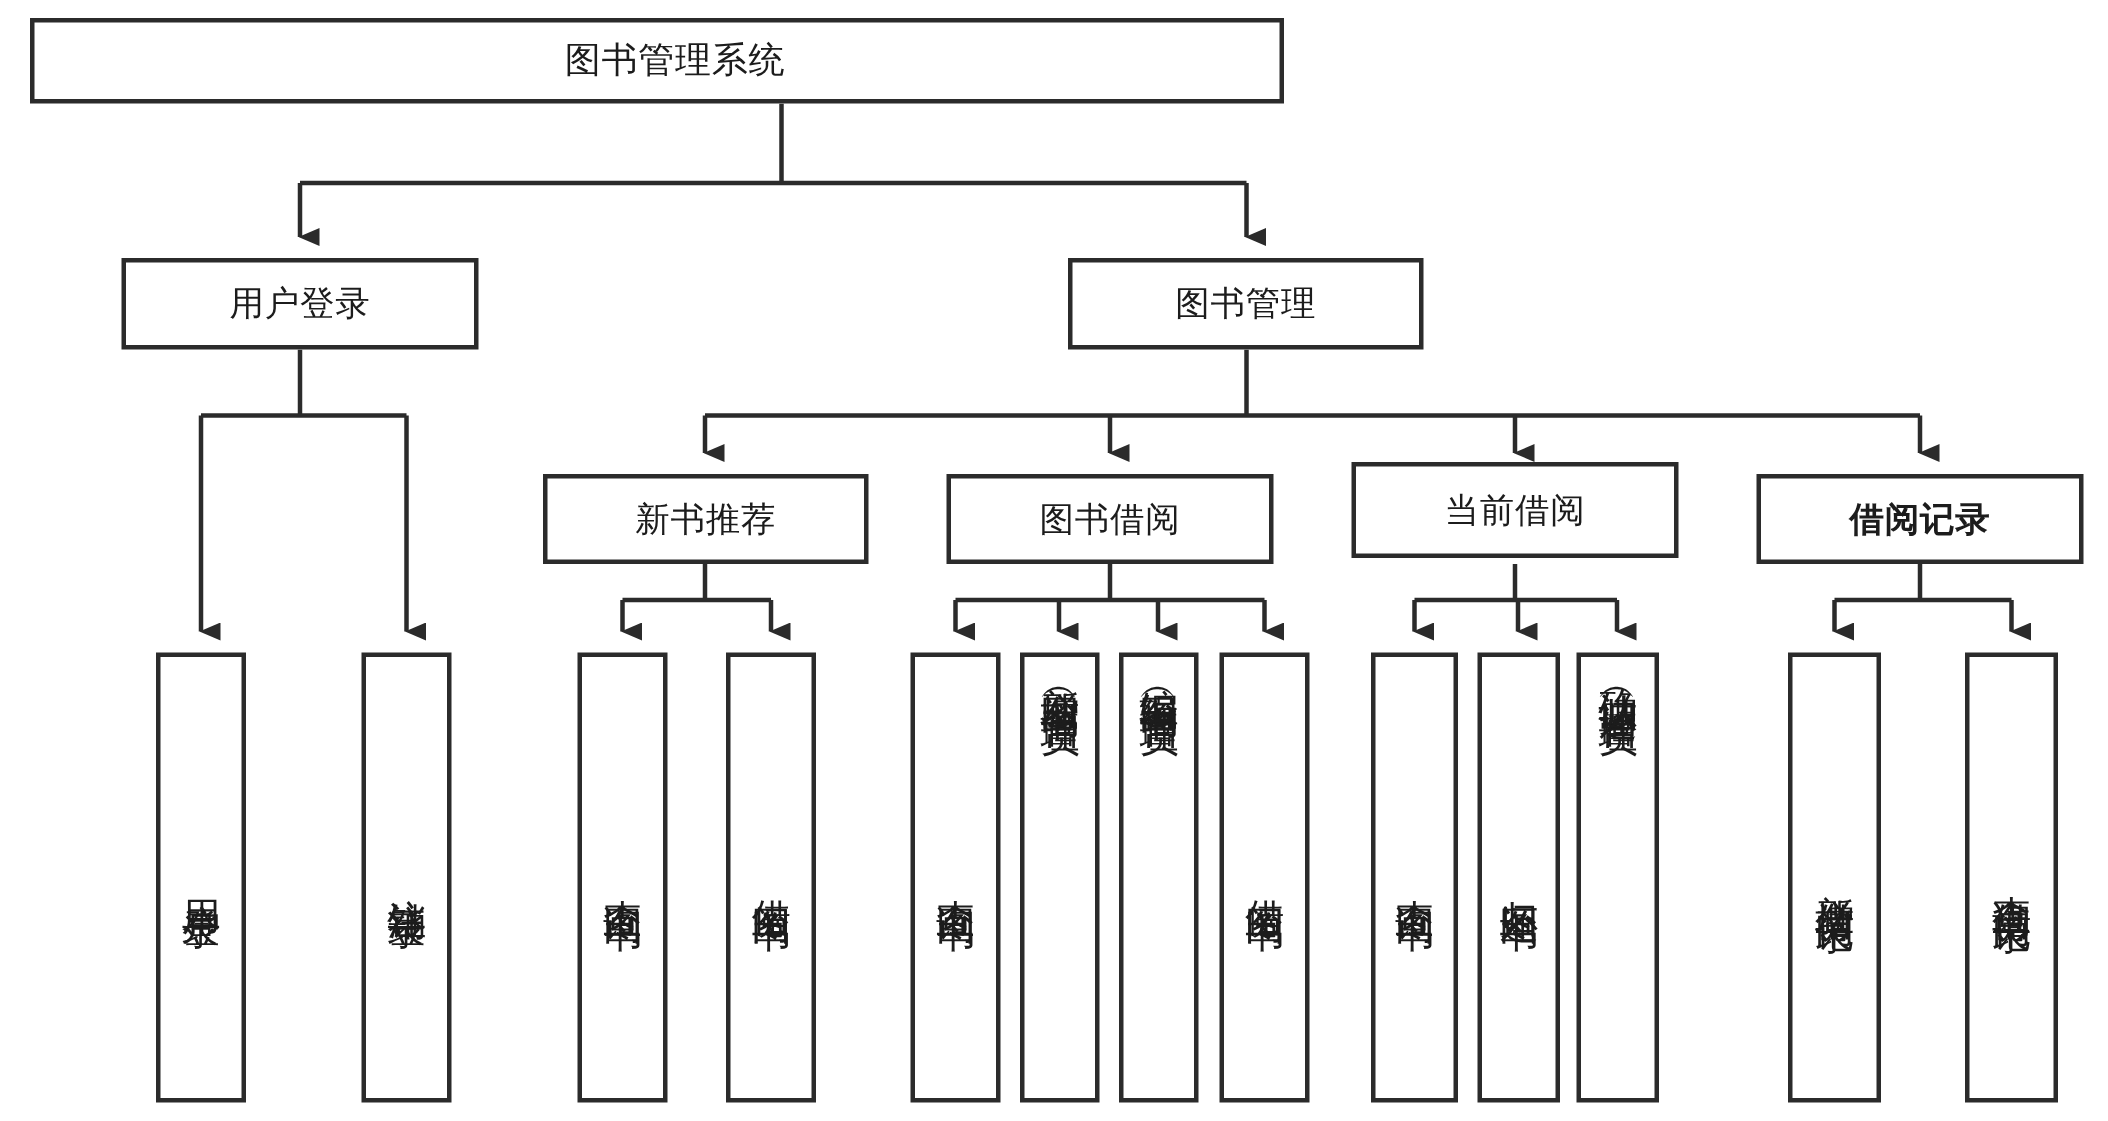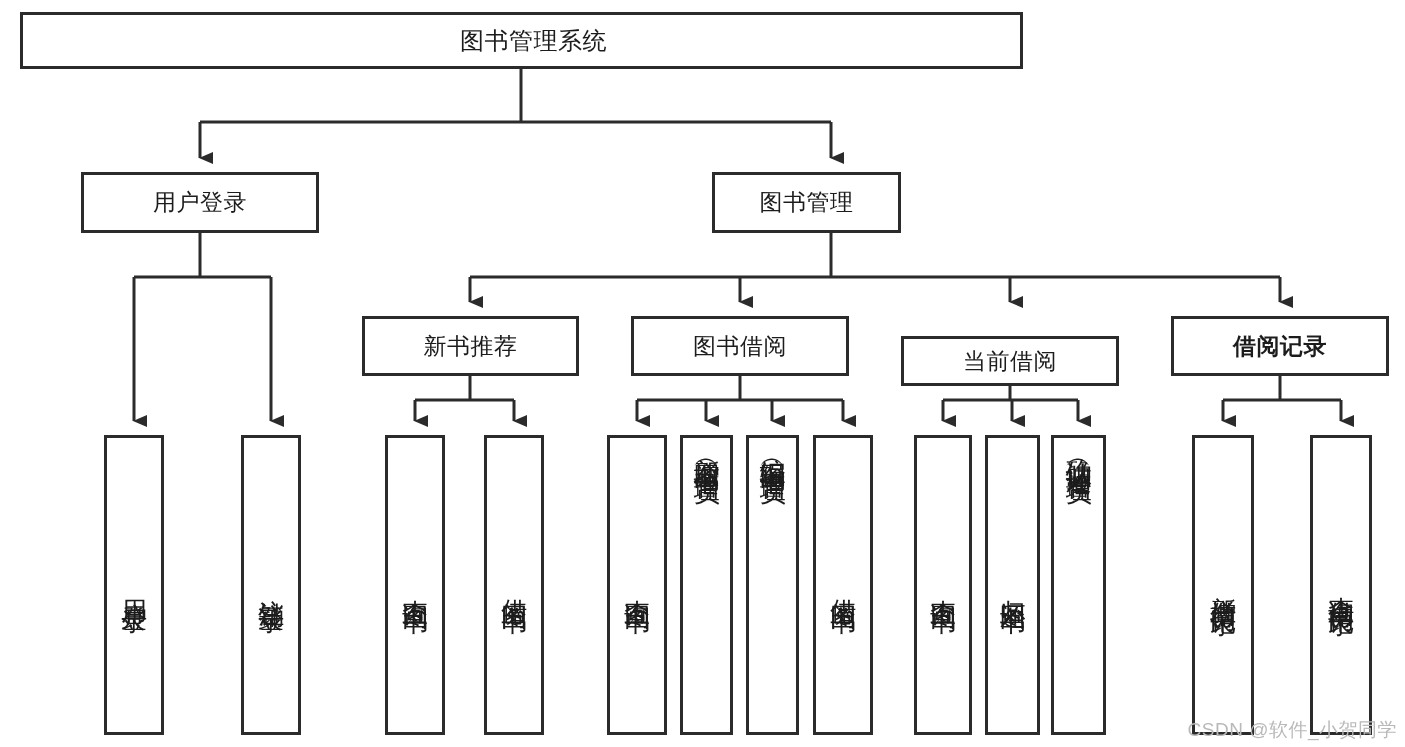--- a/index.html
+++ b/index.html
@@ -124,38 +124,38 @@
       <path d="M 1012 400 L 1012 421" marker-end="url(#arrow)"></path>
       <path d="M 1078 400 L 1078 421" marker-end="url(#arrow)"></path>
 
       <path d="M 1280 376 L 1280 400"></path>
       <path d="M 1223 400 L 1341 400"></path>
       <path d="M 1223 400 L 1223 421" marker-end="url(#arrow)"></path>
       <path d="M 1341 400 L 1341 421" marker-end="url(#arrow)"></path>
     </g>
   </svg>
 
-  <div class="node root" style="left:20px; top:12px; width:1003px; height:57px;padding-left:24px;">
+  <div class="node root" style="left:20px; top:12px; width:836px; height:57px;padding-left:24px;">
     <span class="label">图书管理系统</span>
   </div>
 
   <div class="node" style="left:81px; top:172px; width:238px; height:61px;">
     <span class="label">用户登录</span>
   </div>
-  <div class="node" style="left:712px; top:172px; width:189px; height:61px;">
+  <div class="node" style="left:712px; top:172px; width:237px; height:61px;">
     <span class="label">图书管理</span>
   </div>
 
   <div class="node" style="left:631px; top:316px; width:218px; height:60px;">
     <span class="label">图书借阅</span>
   </div>
   <div class="node" style="left:362px; top:316px; width:217px; height:60px;">
     <span class="label">新书推荐</span>
   </div>
-  <div class="node" style="left:901px; top:336px; width:218px; height:50px;">
+  <div class="node" style="left:901px; top:308px; width:218px; height:64px;">
     <span class="label">当前借阅</span>
   </div>
   <div class="node" style="left:1171px; top:316px; width:218px; height:60px;font-weight:bold;">
     <span class="label">借阅记录</span>
   </div>
 
   <div class="node vertical centered" style="left:104px; top:435px; width:60px; height:300px;">
     <span class="label">用户登录</span>
   </div>
   <div class="node vertical centered" style="left:241px; top:435px; width:60px; height:300px;">
@@ -188,15 +188,14 @@
   <div class="node vertical" style="left:1051px; top:435px; width:55px; height:300px;">
     <span class="label">确认归还（管理员）</span>
   </div>
   <div class="node vertical centered" style="left:1192px; top:435px; width:62px; height:300px;">
     <span class="label">新增借阅记录</span>
   </div>
   <div class="node vertical centered" style="left:1310px; top:435px; width:62px; height:300px;">
     <span class="label">查询借阅记录</span>
   </div>
 
-  <div class="watermark">CSDN @软件_小贺同学</div>
 
 </div>
 
 </body></html>

